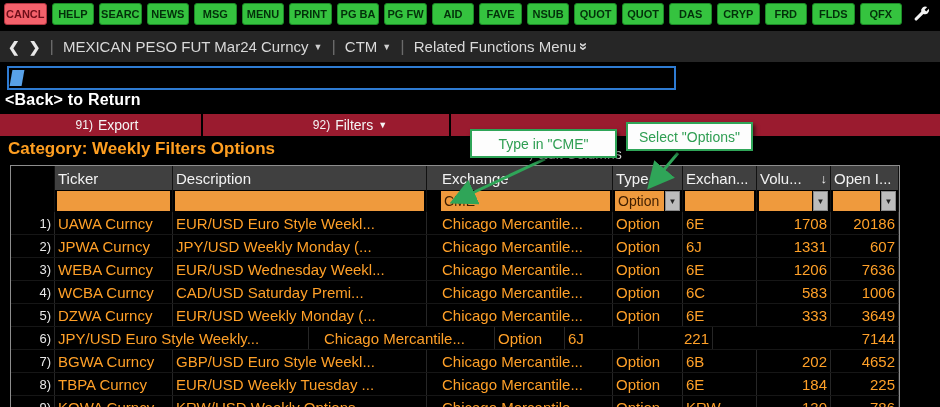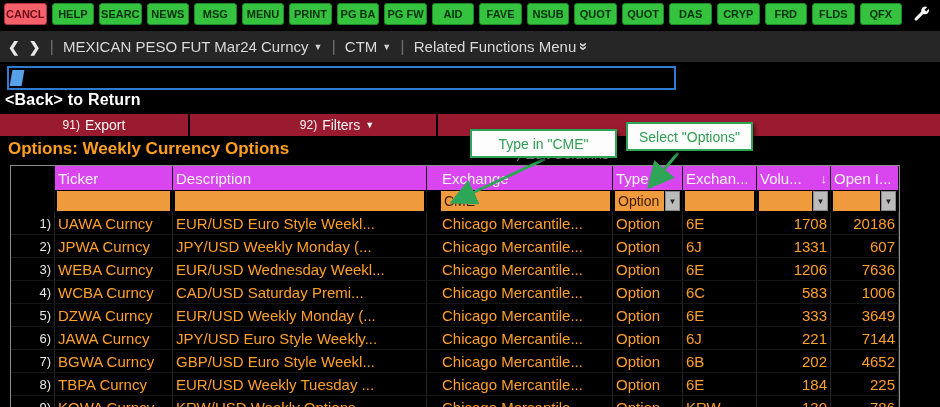--- a/index.html
+++ b/index.html
@@ -35,37 +35,37 @@
     background:#58a1e8; transform:skewX(-10deg); }
   .cmd-input { position:absolute; left:0; top:0; width:100%; height:100%;
     background:transparent; border:none; outline:none; color:#fff;
     padding-left:22px; font-size:14px; }
 
   .back-link { position:absolute; left:5px; top:91px; color:#fff;
     font-size:16px; font-weight:bold; letter-spacing:0.2px; }
 
   
   .menubar { position:absolute; left:0; top:114px; width:940px; height:22px;
-    background:#9a1b2f; display:flex; color:#f5f5f5; font-size:14px; }
+    background:#9a1b2f; display:flex; color:#f5f5f5; font-size:14px;padding-left:13px; }
   .menu-seg { display:flex; align-items:center; justify-content:center;
     gap:5px; border-right:2px solid #000; cursor:default; }
   .seg1 { width:190px; } .seg2 { width:200px;margin-left:48px; } .seg3 { width:238px;margin-top:40px; }
   .seg4 { flex:1; border-right:none; }
   .menu-num { font-size:12px; } .menu-caret { font-size:9px; }
 
   .category { position:absolute; left:8px; top:139px; color:#ff9f21;
     font-size:17px; font-weight:bold; }
 
   
   .table { position:absolute; left:10px; top:165px; width:890px; height:242px;
     overflow:hidden; background:#000; border:1px solid #8d8d8d;
     border-bottom:none; }
   .c0{width:44px;} .c1{width:118px;} .c2{width:254px;} .c3{width:174px;margin-left:12px;}
   .c4{width:70px;text-align:center;} .c5{width:74px;} .c6{width:74px;} .c7{flex:1;}
-  .thead { display:flex; height:24px; background:#d946ef; color:#f2f2f2;
+  .thead { display:flex; height:24px; background:#404040; color:#f2f2f2;
     font-size:15px; }
   .th { display:flex; align-items:center; padding:0 3px;
     border-right:1px solid #111; overflow:hidden; white-space:nowrap; }
   .th.c0 { background:#000; }
   .sort-arrow { margin-left:auto; font-size:13px; }
   .filter-row { display:flex; height:22px; background:#000; }
   .fcell { border-right:1px solid #111; padding:1px 2px; display:flex;
     gap:1px; }
   .ffield { flex:1; background:#ef9a3d; color:#3f1e00; font-size:14px;
     padding:0 3px; display:flex; align-items:center; overflow:hidden;
@@ -161,21 +161,21 @@
       <span>Filters</span>
       <span class="menu-caret">▼</span>
     </div>
     <div class="menu-seg seg3">
       <span class="menu-num">93)</span>
       <span>Edit Columns</span>
     </div>
     <div class="menu-seg seg4"></div>
   </div>
 
-  <div class="category">Options: Weekly Currency Options</div>
+  <div class="category">Category: Weekly Filters Options</div>
 
   <div class="table">
     <div class="thead">
       <div class="th c0"></div>
       <div class="th c1">Ticker</div>
       <div class="th c2">Description</div>
       <div class="th c3">Exchange</div>
       <div class="th c4">Type</div>
       <div class="th c5">Exchan...</div>
       <div class="th c6">
@@ -264,21 +264,20 @@
     <div class="td c2">EUR/USD Weekly Monday (...</div>
     <div class="td c3">Chicago Mercantile...</div>
     <div class="td c4">Option</div>
     <div class="td c5">6E</div>
     <div class="td c6 right">333</div>
     <div class="td c7 right">3649</div>
   </div>
 
   <div class="row">
     <div class="td c0 num">6)</div>
-    <div class="td c1">JAWA Curncy</div>
     <div class="td c2">JPY/USD Euro Style Weekly...</div>
     <div class="td c3">Chicago Mercantile...</div>
     <div class="td c4">Option</div>
     <div class="td c5">6J</div>
     <div class="td c6 right">221</div>
     <div class="td c7 right">7144</div>
   </div>
 
   <div class="row">
     <div class="td c0 num">7)</div>

